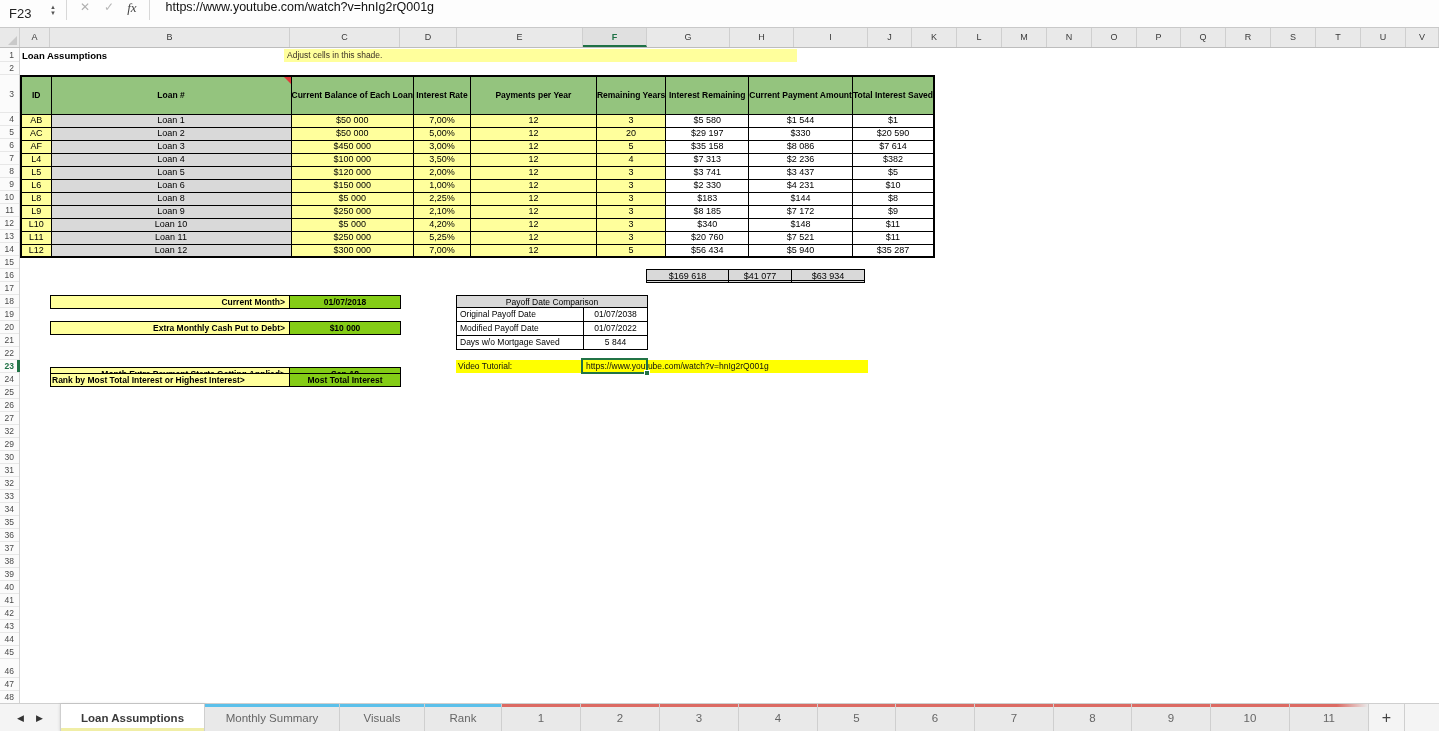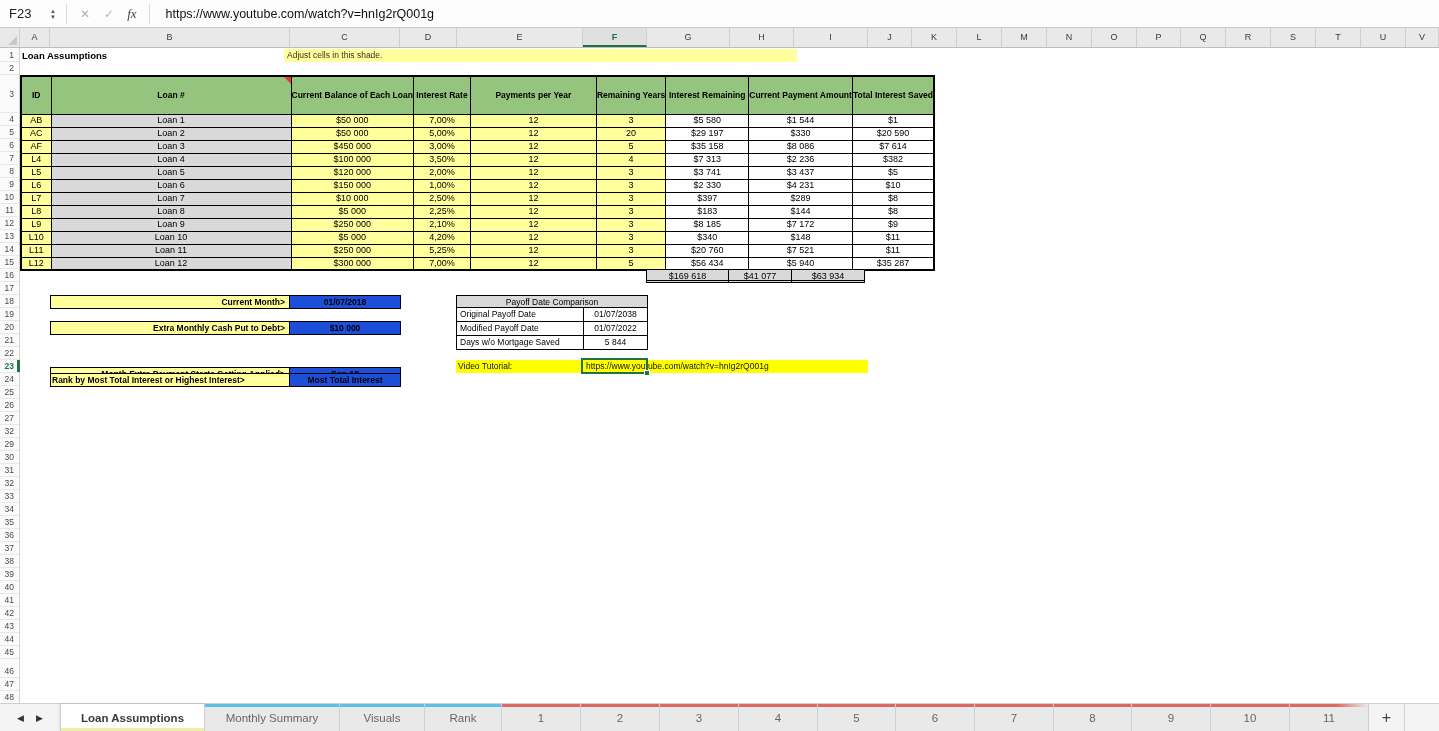--- a/index.html
+++ b/index.html
@@ -2,21 +2,21 @@
 <html><head>
 <meta charset="utf-8">
 <style>
   * { margin:0; padding:0; box-sizing:border-box; }
   html,body { width:1439px; height:731px; overflow:hidden; background:#fff;
               font-family:"Liberation Sans", sans-serif; }
   .app { position:relative; width:1439px; height:731px; background:#fff; }
 
   
   .formula-bar { position:absolute; left:0; top:0; width:100%; height:28px;
-    background:#fdfdfd; border-bottom:1px solid #c9c9c9; display:flex; align-items:center; }
+    background:#fdfdfd; border-bottom:1px solid #c9c9c9; display:flex; align-items:flex-start; }
   .name-box { width:46px; height:28px; line-height:28px; padding-left:9px;
     font-size:13px; color:#222; }
   .spinner { display:flex; flex-direction:column; justify-content:center; width:14px; height:20px; }
   .spinner span { font-size:6px; line-height:6px; color:#555; text-align:center; cursor:default; }
   .fb-divider { width:1px; height:20px; background:#d8d8d8; margin:0 6px; }
   .fb-btn { font-size:12px; color:#b0b0b0; padding:0 7px; }
   .fb-check { color:#b8b8b8; }
   .fx { font-style:italic; font-family:"Liberation Serif", serif; font-size:13px; color:#444; padding:0 6px; }
   .formula-text { flex:1; font-size:12.5px; color:#111; padding-left:10px; white-space:nowrap; }
 
@@ -61,21 +61,21 @@
 
   .totals-row { position:absolute; left:647px; top:221px; display:flex; }
   .totals-row .tot { height:14px; line-height:13px; font-size:9px; text-align:center;
     background:#d9d9d9; border:1px solid #000; border-bottom:3px double #000; margin-left:-1px; }
 
   
   .input-row { position:absolute; display:flex; }
   .input-row .lbl { width:240px; height:14px; line-height:12px; background:#ffff9c;
     border:1px solid #000; font-size:8.5px; font-weight:bold; text-align:right; padding-right:4px; }
   .input-row.left-lbl .lbl { text-align:left; padding-left:1px; }
-  .input-row .val { width:111px; height:14px; line-height:12px; background:#1d4ed8;
+  .input-row .val { width:111px; height:14px; line-height:12px; background:#84cc16;
     border:1px solid #000; border-left:none; font-size:8.5px; font-weight:bold; text-align:center; }
 
   
   .payoff { position:absolute; left:456px; top:247px; }
   .payoff .p-head { width:192px; height:13px; line-height:12px; background:#d9d9d9;
     border:1px solid #000; font-size:8.5px; text-align:center; }
   .payoff .p-row { display:flex; }
   .payoff .p-lbl { width:128px; height:14px; line-height:12px; border:1px solid #000; border-top:none;
     font-size:8.5px; padding-left:3px; background:#fff; }
   .payoff .p-val { width:64px; height:14px; line-height:12px; border:1px solid #000; border-top:none;
@@ -290,31 +290,20 @@
               <td class="c-name">Loan 6</td>
               <td class="c-yellow">$150 000</td>
               <td class="c-yellow">1,00%</td>
               <td class="c-yellow">12</td>
               <td class="c-yellow">3</td>
               <td class="c-white">$2 330</td>
               <td class="c-white">$4 231</td>
               <td class="c-white">$10</td>
             </tr>
             <tr>
-              <td class="c-id">L7</td>
-              <td class="c-name">Loan 7</td>
-              <td class="c-yellow">$10 000</td>
-              <td class="c-yellow">2,50%</td>
-              <td class="c-yellow">12</td>
-              <td class="c-yellow">3</td>
-              <td class="c-white">$397</td>
-              <td class="c-white">$289</td>
-              <td class="c-white">$8</td>
-            </tr>
-            <tr>
               <td class="c-id">L8</td>
               <td class="c-name">Loan 8</td>
               <td class="c-yellow">$5 000</td>
               <td class="c-yellow">2,25%</td>
               <td class="c-yellow">12</td>
               <td class="c-yellow">3</td>
               <td class="c-white">$183</td>
               <td class="c-white">$144</td>
               <td class="c-white">$8</td>
             </tr>

